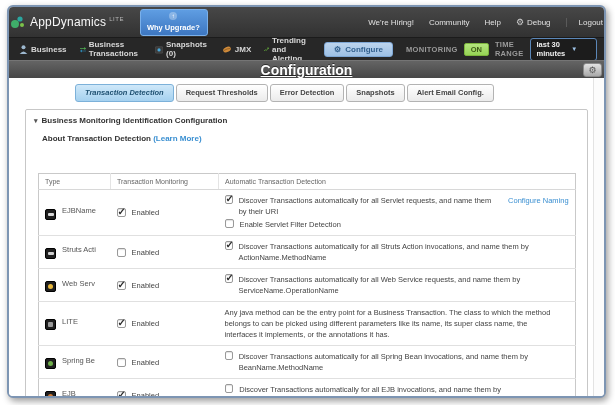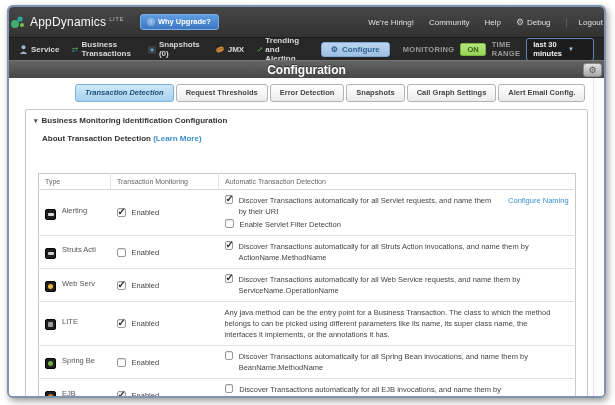--- a/index.html
+++ b/index.html
@@ -7,39 +7,39 @@
   .window {
     position:absolute; left:7px; top:5px; width:599px; height:393px;
     border:2px solid #7d95b3; border-radius:6px; overflow:hidden; background:#fff;
     box-shadow:2px 3px 7px rgba(0,0,0,.40); display:flex; flex-direction:column;
   }
   
   .topbar { height:30px; flex:0 0 30px; background:linear-gradient(#474747,#323232); display:flex; align-items:center; padding:0 1px; color:#e8e8e8; }
   .logo { display:flex; align-items:flex-start; }
   .brand { font-size:12px; color:#f8f8f8; letter-spacing:.2px; margin-left:5px; }
   .edition { font-size:6px; color:#b5b5b5; margin:1px 0 0 3px; letter-spacing:.5px; }
-  .upgrade-btn { margin-left:16px; background:linear-gradient(#5f9de2,#3d77c1); border:1px solid #7ab0ea; border-radius:3px; color:#fff; font-size:7.5px; font-weight:bold; padding:2px 7px 3px 6px; display:flex; align-items:center; gap:3px; cursor:pointer; }
+  .upgrade-btn { margin-left:16px; background:linear-gradient(#5f9de2,#3d77c1); border:1px solid #7ab0ea; border-radius:3px; color:#fff; font-size:7.5px; font-weight:bold; padding:2px 7px 3px 6px; display:flex; align-items:center; gap:3px; cursor:pointer;flex-direction:column; }
   .up-ico { display:inline-block; width:8px; height:8px; border-radius:50%; background:rgba(255,255,255,.3); font-size:6px; line-height:8px; text-align:center; color:#fff; }
   .top-links { margin-left:auto; display:flex; align-items:center; gap:15px; font-size:8px; color:#e0e0e0; }
   .top-link { cursor:pointer; display:flex; align-items:center; gap:3px; }
   .top-gear { font-size:9px; color:#cfcfcf; }
   .logout-sep { border-left:1px solid #5a5a5a; padding-left:12px; }
   
   .navbar { height:23px; flex:0 0 23px; background:#272727; border-top:1px solid #1b1b1b; display:flex; align-items:center; padding:0 10px; gap:13px; }
   .nav-item { display:flex; align-items:center; gap:3px; font-size:8px; font-weight:bold; color:#d8d8d8; cursor:pointer; }
   .nav-item svg { display:block; }
   .configure-btn { background:linear-gradient(#bcd4ed,#9dc0e5); border:1px solid #7fa8d6; color:#33618f; border-radius:3px; padding:2px 9px; font-size:8px; font-weight:bold; display:flex; align-items:center; gap:4px; cursor:pointer; }
   .nav-right { margin-left:auto; display:flex; align-items:center; gap:6px; }
   .mon-label, .tr-label { font-size:7.5px; font-weight:bold; color:#9a9a9a; letter-spacing:.3px; }
   .on-badge { background:linear-gradient(#b4e57e,#96d455); border:1px solid #7db63e; border-radius:2px; color:#3e5c17; font-size:7.5px; font-weight:bold; padding:1px 6px; }
   .tr-select { background:#1c1c1c; border:1px solid #5b87b8; border-radius:3px; color:#f0f0f0; font-size:7.5px; font-weight:bold; padding:1px 19px 2px 6px; display:flex; align-items:center; gap:6px; cursor:pointer; }
   .tr-caret { color:#9fc4e8; font-size:6px; }
   
   .titlebar { height:18px; flex:0 0 18px; background:linear-gradient(#646464,#474747); border-top:1px solid #757575; position:relative; display:flex; align-items:center; justify-content:center; }
-  .title-text { color:#fff; font-size:12px; font-weight:bold; text-shadow:0 -1px 0 rgba(0,0,0,.5); }
+  .title-text { color:#fff; font-size:14px; font-weight:bold; text-shadow:0 -1px 0 rgba(0,0,0,.5);text-decoration:underline; }
   .gear-btn { position:absolute; right:2px; top:2px; width:19px; height:14px; background:linear-gradient(#e2e2e2,#a9a9a9); border:1px solid #8a8a8a; border-radius:3px; color:#555; font-size:9px; line-height:12px; text-align:center; cursor:pointer; }
   
   .content { flex:1; background:#fff; position:relative; padding-top:4px; }
   .scroll-strip { position:absolute; top:0; right:0; width:11px; height:100%; background:#fcfcfc; border-left:1px solid #e3e3e3; }
   .tabs { display:flex; gap:2px; margin:2px 0 0 66px; }
   .tab { background:linear-gradient(#ffffff,#ebebeb); border:1px solid #b3b3b3; border-radius:3px; font-size:7.5px; font-weight:bold; color:#444; padding:3px 9px 4px 9px; cursor:pointer; white-space:nowrap; }
   .tab.active { background:linear-gradient(#cfe8f9,#a5d1ef); border-color:#7cb1d9; color:#1d4f70;font-style:italic; }
   .section { margin:7px 16px 0 16px; border:1px solid #c7c7c7; border-radius:2px; background:#fff; padding:6px 10px 0 8px; height:290px; overflow:hidden; }
   .section-hdr { display:flex; align-items:center; gap:4px; font-size:8px; font-weight:bold; color:#333; }
   .sec-caret { font-size:7px; color:#555; }
@@ -100,21 +100,21 @@
       <span class="top-link logout-sep">Logout</span>
     </div>
   </div>
 
   <div class="navbar">
     <span class="nav-item">
       <svg width="9" height="9" viewBox="0 0 9 9">
           <circle cx="4.5" cy="2.3" r="2" fill="#9db8cf"></circle>
           <path d="M.7 9 Q4.5 3.8 8.3 9 Z" fill="#9db8cf"></path>
         </svg>
-      <span>Service</span>
+      <span>Business</span>
     </span>
     <span class="nav-item">
       <svg width="10" height="9" viewBox="0 0 10 9">
           <path d="M0 2.5 H7 V0.5 L10 3 L7 5.5 V3.5 H0 Z" fill="#4fae52"></path>
           <path d="M10 6.5 H3 V4.5 L0 7 L3 9.5 V7.5 H10 Z" fill="#2f8fbf"></path>
         </svg>
       <span>Business Transactions</span>
     </span>
     <span class="nav-item">
       <svg width="10" height="9" viewBox="0 0 10 9">
@@ -158,21 +158,20 @@
   </div>
 
   <div class="content">
     <div class="scroll-strip"></div>
 
     <div class="tabs">
       <span class="tab active">Transaction Detection</span>
       <span class="tab">Request Thresholds</span>
       <span class="tab">Error Detection</span>
       <span class="tab">Snapshots</span>
-      <span class="tab">Call Graph Settings</span>
       <span class="tab">Alert Email Config.</span>
     </div>
 
     <div class="section">
       <div class="section-hdr">
         <span class="sec-caret">▾</span>
         <span>Business Monitoring Identification Configuration</span>
       </div>
       <div class="about-line">
         <span>About Transaction Detection</span>
@@ -191,21 +190,21 @@
             <th>Transaction Monitoring</th>
             <th>Automatic Transaction Detection</th>
           </tr>
         </thead>
         <tbody>
           <tr class="row-servlet">
             <td class="cell-type">
               <span class="ticon">
                   <span class="tg tg-servlet"></span>
                 </span>
-              <span>Alerting</span>
+              <span>EJBName</span>
             </td>
             <td>
               <span class="cb"><span class="mark">✓</span></span>
               <span>Enabled</span>
             </td>
             <td>
               <div class="det-line">
                 <span class="cb">
                     <span class="mark">✓</span>
                   </span>

